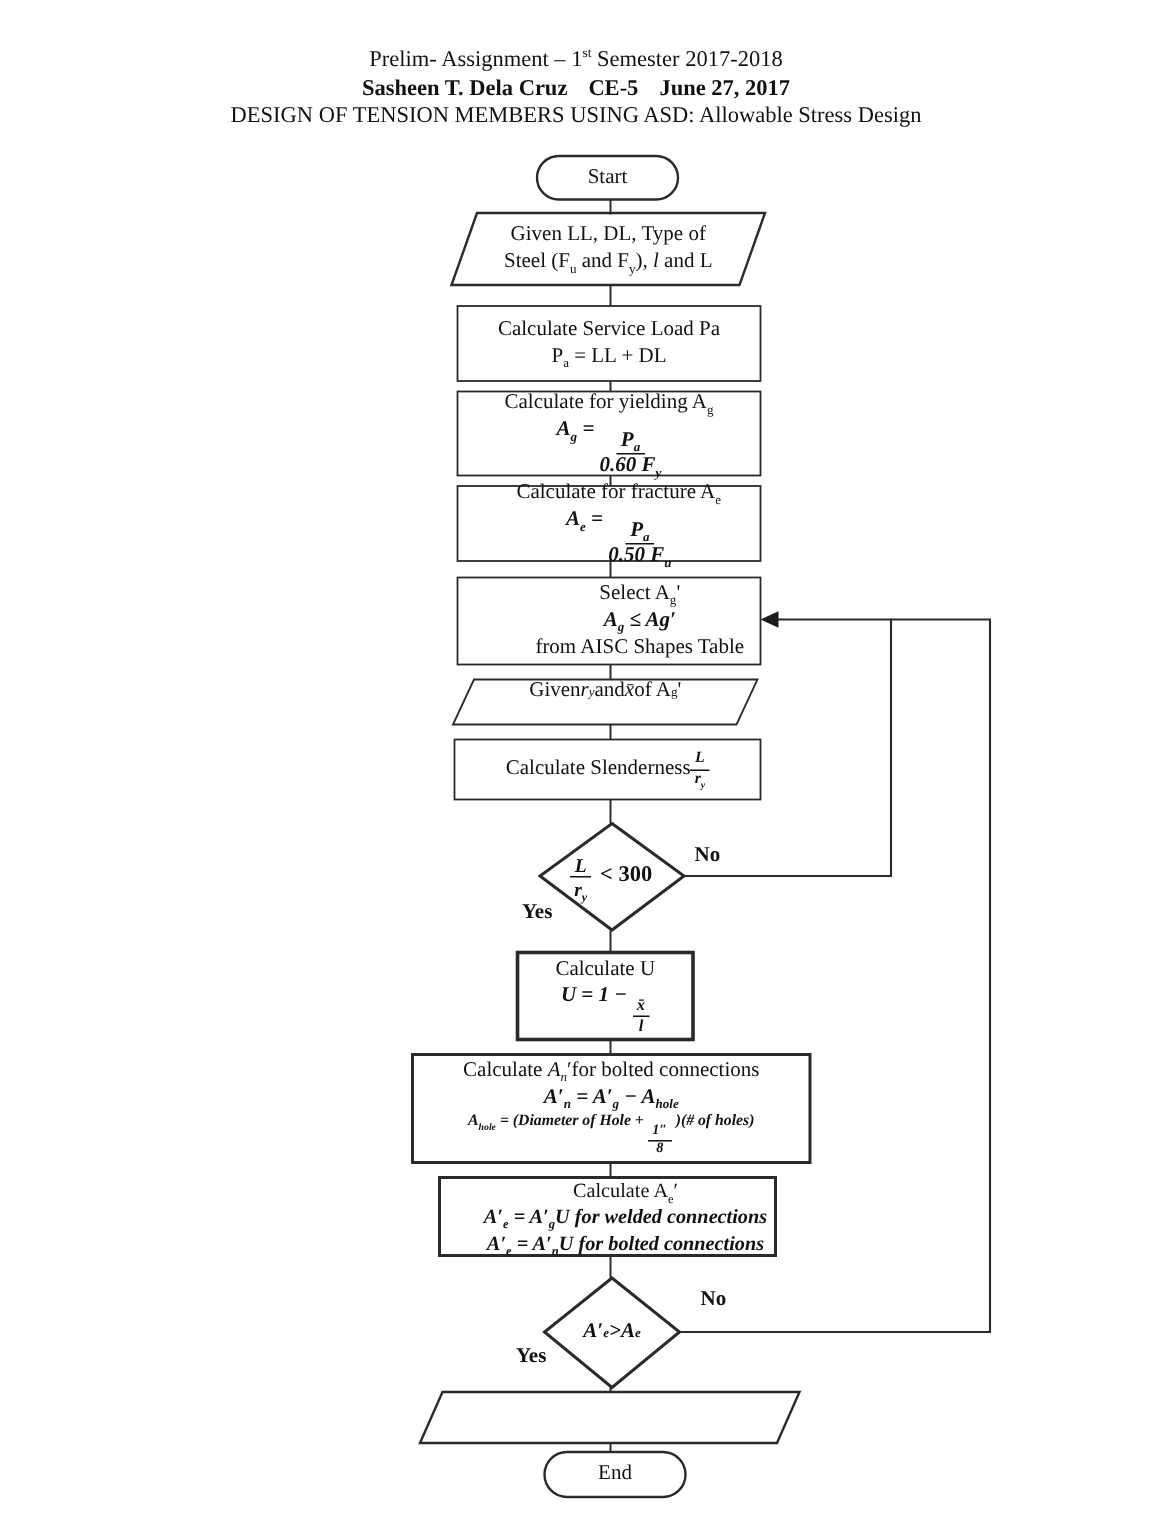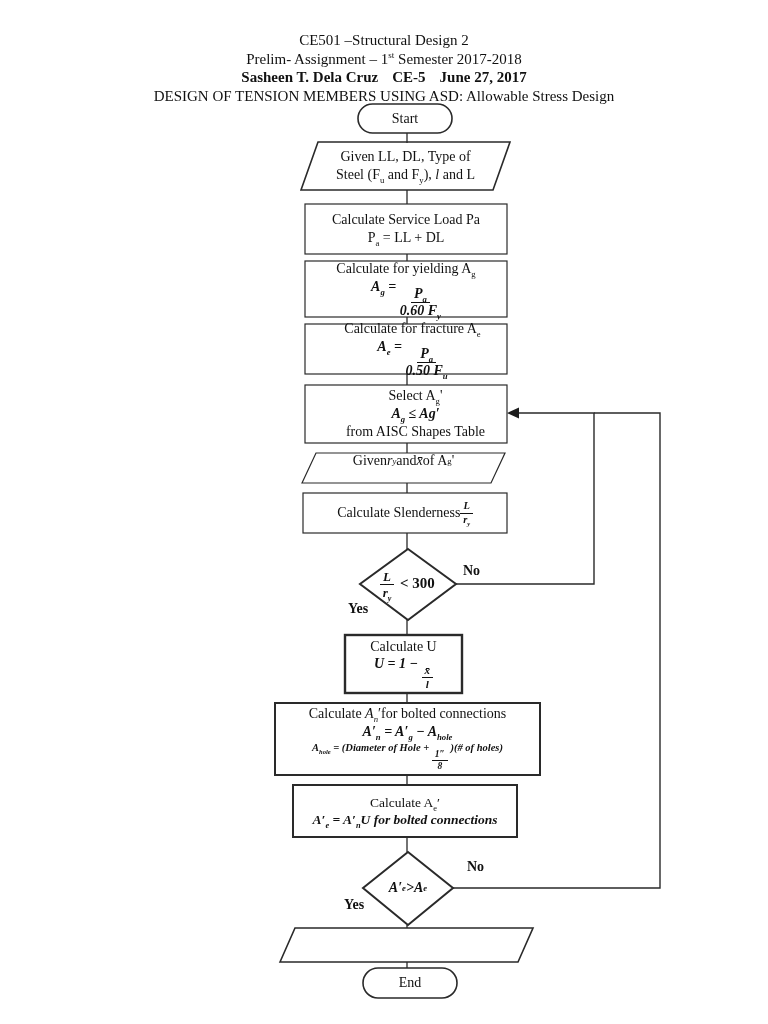--- a/index.html
+++ b/index.html
@@ -15,21 +15,21 @@
   .nt{font-size:14px;line-height:1.28;}
   .m{font-style:italic;font-weight:700;}
   sub{font-size:0.62em;line-height:0;}
   sup{font-size:0.62em;line-height:0;}
   .frac{display:inline-flex;flex-direction:column;align-items:center;vertical-align:-0.55em;line-height:1;}
   .frac .fn{border-bottom:1px solid #111;padding:0 3px 1px;display:block;}
   .frac .fd{padding-top:1px;display:block;}
   .gap3{margin:0 14px;}
   .lbl{font-size:14px;font-weight:bold;}
   .sm{font-size:10.5px;}
-  .f13{font-size:13.5px;}
+  .f13{font-size:13.5px;padding-left:12px;}
 </style>
 </head>
 <body>
 
 <div id="page">
 
   <svg width="768" height="1024" viewBox="0 0 768 1024">
     <g fill="none" stroke="#2a2a2a">
 
       <path stroke-width="1.3" d="M407,133 V143 M407,190 V204 M407,254 V261 M407,317 V324 M407,374 V385 M407,443 V453 M407,483 V493 M407,533 V549 M407,620 V635 M407,693 V703 M407,775 V785 M407,837 V852 M407,925 V928 M407,962 V968"></path>
@@ -59,21 +59,20 @@
 
       <polygon points="408,852 453,888 408,925 363,888" stroke-width="2"></polygon>
 
       <polygon points="280,962 295,928 533,928 518,962" stroke-width="1.6"></polygon>
 
       <rect x="363" y="968" width="94" height="30" rx="15" stroke-width="1.6"></rect>
     </g>
   </svg>
 
   <div class="abs hdr" style="left:0;top:31px;">
-    <div><span>CE501 –Structural Design 2</span></div>
     <div><span>Prelim- Assignment – 1</span><sup>st</sup><span> Semester 2017-2018</span></div>
     <div class="b"><span>Sasheen T. Dela Cruz</span><span class="gap3">CE-5</span><span>June 27, 2017</span></div>
     <div><span>DESIGN OF TENSION MEMBERS USING ASD: Allowable Stress Design</span></div>
   </div>
 
   <div class="abs ctr nt" style="left:358px;top:104px;width:94px;height:29px;">
       <span>Start</span>
     </div>
 
   <div class="abs ctr col nt" style="left:301px;top:142px;width:209px;height:48px;">
@@ -95,21 +94,21 @@
   </div>
 
   <div class="abs ctr col nt" style="left:305px;top:324px;width:215px;height:50px;">
     <div><span>Calculate for fracture A</span><sub>e</sub></div>
     <div class="m"><span>A</span><sub>e</sub> <span>=</span> <span class="frac">
           <span class="fn"><span>P</span><sub>a</sub></span>
           <span class="fd"><span>0.50 F</span><sub>u</sub></span>
         </span></div>
   </div>
 
-  <div class="abs ctr col nt" style="left:294px;top:385px;width:243px;height:58px;">
+  <div class="abs ctr col nt" style="left:305px;top:385px;width:243px;height:58px;">
     <div><span>Select A</span><sub>g</sub><span>'</span></div>
     <div class="m"><span>A</span><sub>g</sub><span> ≤ A</span><span>g</span><span>′</span></div>
     <div><span>from AISC Shapes Table</span></div>
   </div>
 
   <div class="abs ctr nt" style="left:302px;top:453px;width:203px;height:16px;">
     <span>Given </span>
       <i>r</i>
       <sub><i>y</i></sub>
       <span> and </span>
@@ -149,20 +148,21 @@
     <div><span>Calculate </span><i>A</i><sub><i>n</i></sub><span>′</span><span>for bolted connections</span></div>
     <div class="m"><span>A</span><span>′</span><sub>n</sub><span> = </span><span>A</span><span>′</span><sub>g</sub><span> − </span><span>A</span><sub>hole</sub></div>
     <div class="m sm"><span>A</span><sub>hole</sub><span> = (Diameter of Hole + </span><span class="frac" style="font-size:9.5px;">
           <span class="fn">1″</span>
           <span class="fd">8</span>
         </span><span> )(# of holes)</span></div>
   </div>
 
   <div class="abs ctr col nt f13" style="left:293px;top:785px;width:224px;height:52px;">
     <div><span>Calculate A</span><sub>e</sub><span>′</span></div>
+    <div class="m"><span>A</span><span>′</span><sub>e</sub><span> = </span><span>A</span><span>′</span><sub>g</sub><span>U</span><span> for welded connections</span></div>
     <div class="m"><span>A</span><span>′</span><sub>e</sub><span> = </span><span>A</span><span>′</span><sub>n</sub><span>U</span><span> for bolted connections</span></div>
   </div>
 
   <div class="abs ctr nt m" style="left:363px;top:856px;width:90px;height:64px;">
     <span>A</span>
       <span>′</span>
       <sub>e</sub>
       <span> &gt; </span>
       <span>A</span>
       <sub>e</sub>

